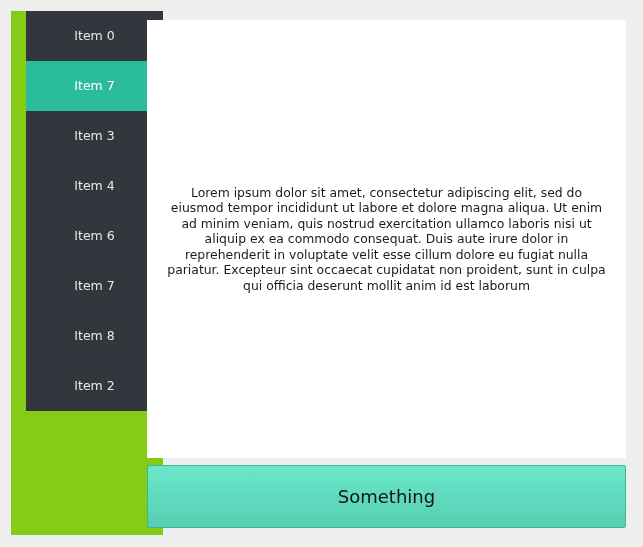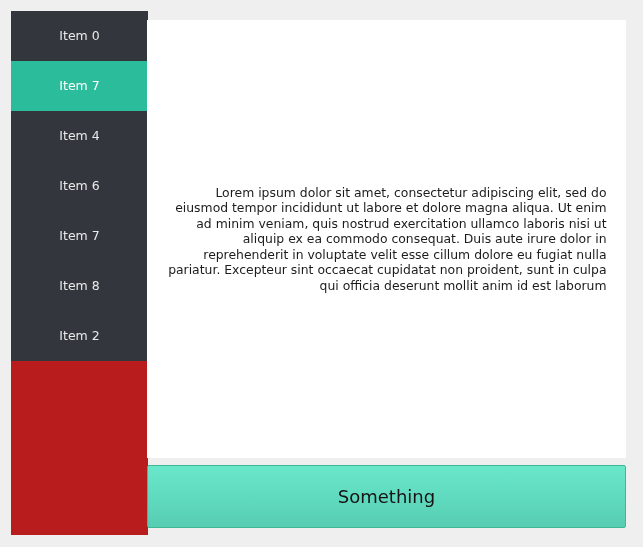--- a/index.html
+++ b/index.html
@@ -20,22 +20,23 @@
     height: 547px;
   }
 
   
   #sidebar {
     position: absolute;
     left: 11px;
     top: 11px;
     width: 137px;
     height: 524px;
-    background: #b91c1c;
+    background: #84cc16;
     overflow: hidden;
+    padding-left: 15px;
   }
   .sidebar-item {
     height: 50px;
     line-height: 50px;
     text-align: center;
     color: #e8e9ea;
     font-size: 12.5px;
     background: #33373d;
     cursor: pointer;
     user-select: none;
@@ -53,21 +54,21 @@
     top: 20px;
     width: 479px;
     height: 438px;
     background: #ffffff;
     display: flex;
     align-items: center;
     justify-content: center;
   }
   #content-text {
     width: 440px;
-    text-align: right;
+    text-align: center;
     font-size: 12.4px;
     line-height: 15.4px;
     color: #1c1c1c;
     padding: 0 4px;
   }
 
   
   #action-button {
     position: absolute;
     left: 147px;
@@ -90,20 +91,21 @@
   }
 </style>
 </head>
 <body>
 
 <div id="app-root">
 
   <div id="sidebar">
       <div class="sidebar-item">Item 0</div>
       <div class="sidebar-item selected">Item 7</div>
+      <div class="sidebar-item">Item 3</div>
       <div class="sidebar-item">Item 4</div>
       <div class="sidebar-item">Item 6</div>
       <div class="sidebar-item">Item 7</div>
       <div class="sidebar-item">Item 8</div>
       <div class="sidebar-item">Item 2</div>
     </div>
 
   <div id="content-panel">
     <div id="content-text">Lorem ipsum dolor sit amet, consectetur adipiscing elit, sed do eiusmod tempor incididunt ut labore et dolore magna aliqua. Ut enim ad minim veniam, quis nostrud exercitation ullamco laboris nisi ut aliquip ex ea commodo consequat. Duis aute irure dolor in reprehenderit in voluptate velit esse cillum dolore eu fugiat nulla pariatur. Excepteur sint occaecat cupidatat non proident, sunt in culpa qui officia deserunt mollit anim id est laborum</div>
   </div>

